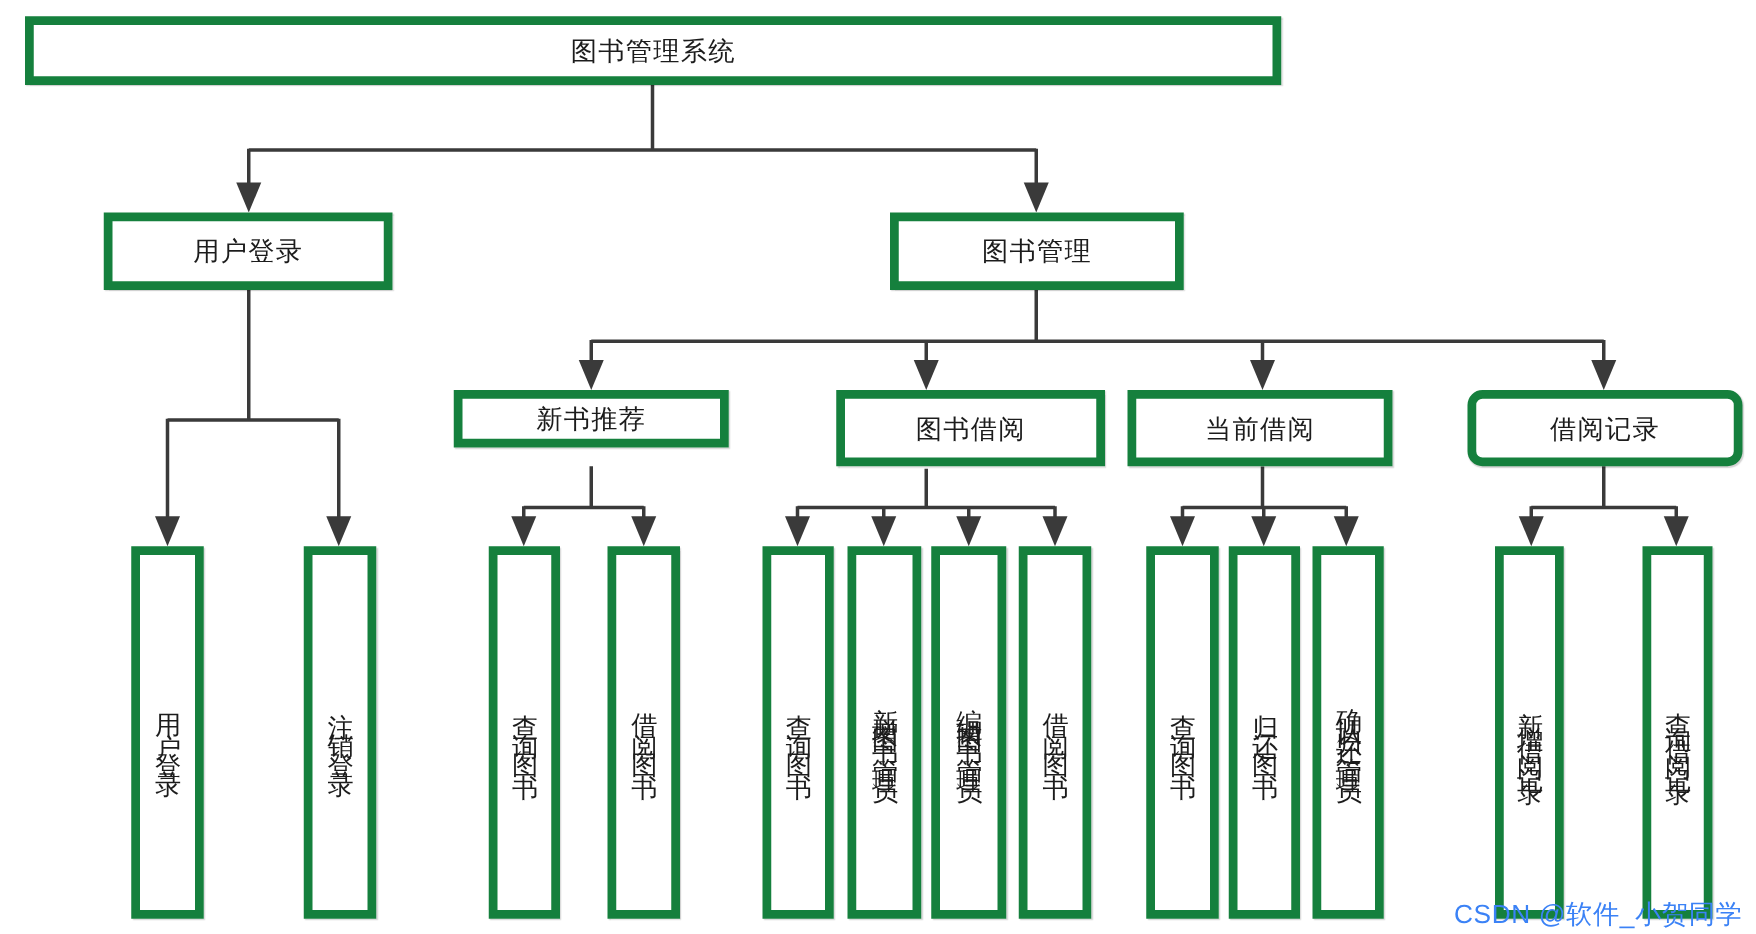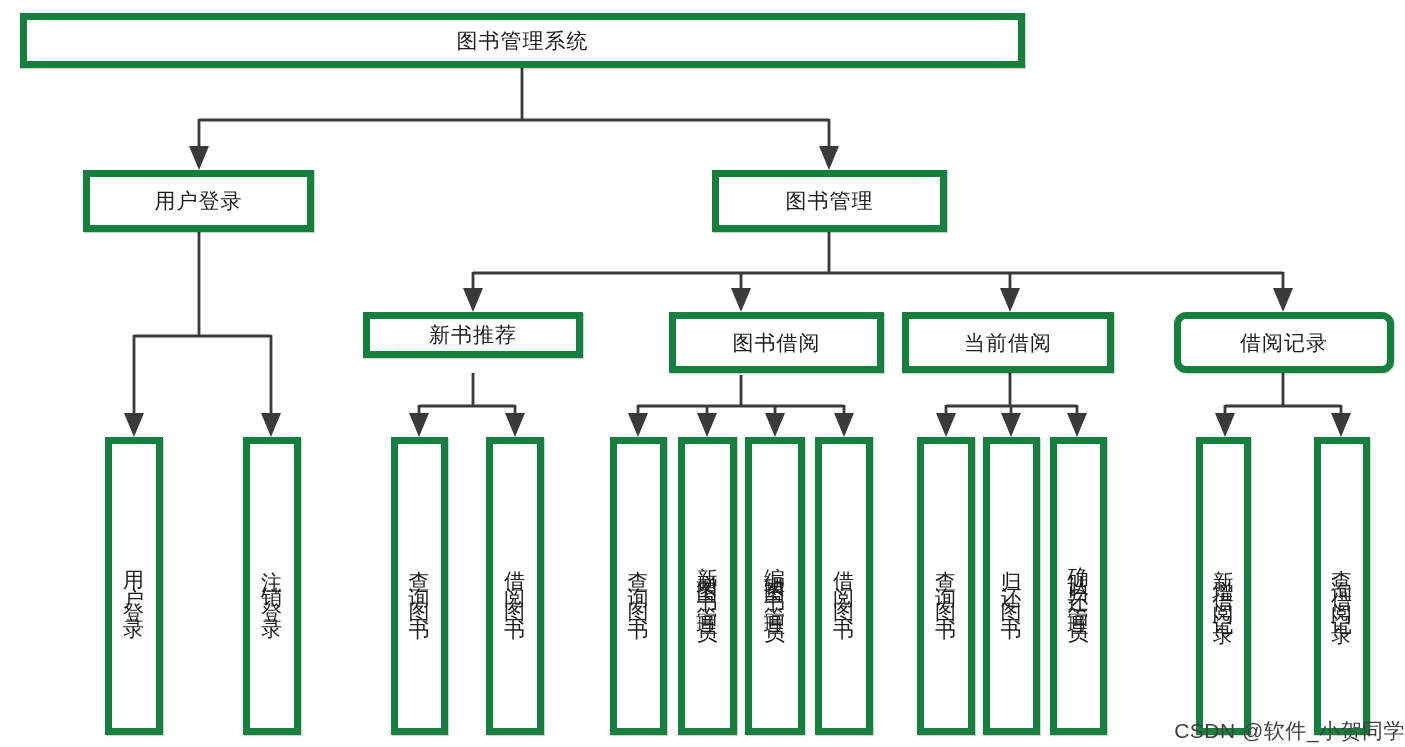--- a/index.html
+++ b/index.html
@@ -16,22 +16,22 @@
     box-shadow:1px 1px 1px rgba(0,0,0,0.18);
   }
   .leaf{top:437px;height:298px;}
   .vtext{
     writing-mode:vertical-rl;text-orientation:mixed;
     letter-spacing:16px;line-height:1;white-space:nowrap;
   }
   .s6 .vtext{letter-spacing:11px;}
   .s9 .vtext{letter-spacing:8px;}
   .watermark{
-    position:absolute;top:717px;right:0;
-    color:#404040;font-size:21px;letter-spacing:0.5px;
+    position:absolute;top:717px;right:11px;
+    color:#3b82f6;font-size:21px;letter-spacing:0.5px;
   }
   .stroke{fill:none;stroke:#3a3a3a;stroke-width:2.8;}
   .arrow{fill:#3a3a3a;stroke:none;}
 </style>
 </head>
 <body>
 
 <svg id="connectors" viewBox="0 0 1405 747" xmlns="http://www.w3.org/2000/svg" aria-hidden="true">
   <path class="stroke" d="M522 68 V120 M199 120 H829 M199 119 V152 M829 119 V152"></path>
   <path class="stroke" d="M199 232 V336 M134 336 H271 M134 335 V419 M271 335 V419"></path>

